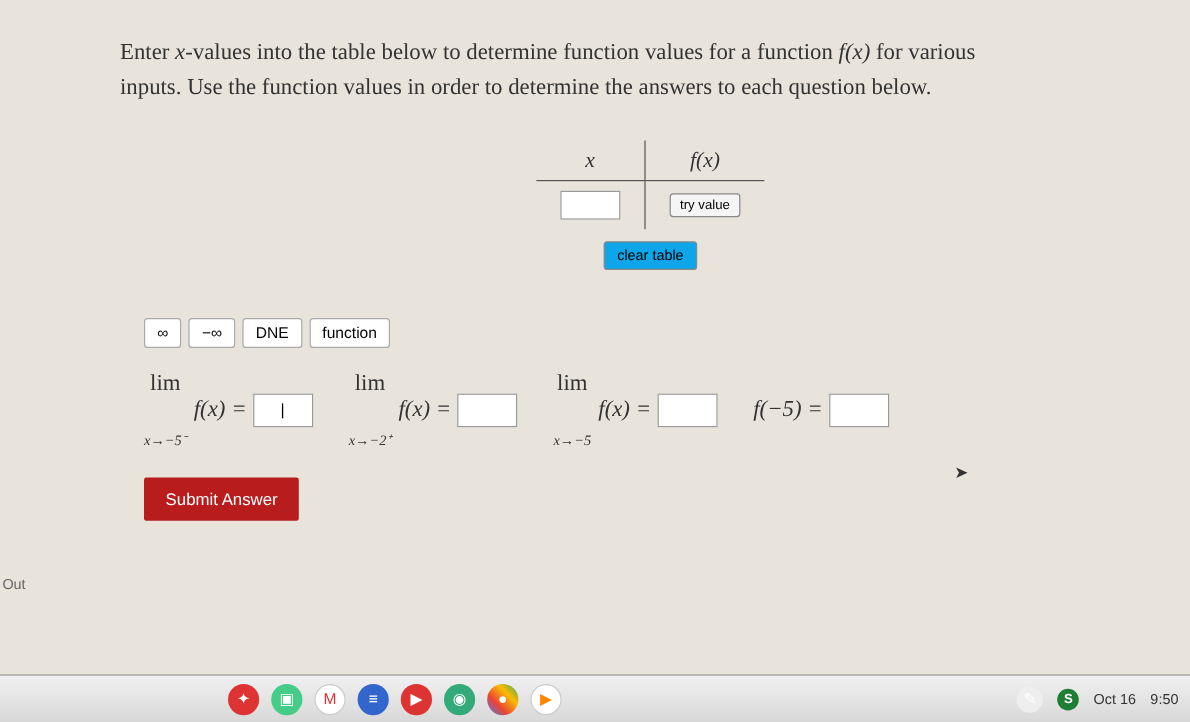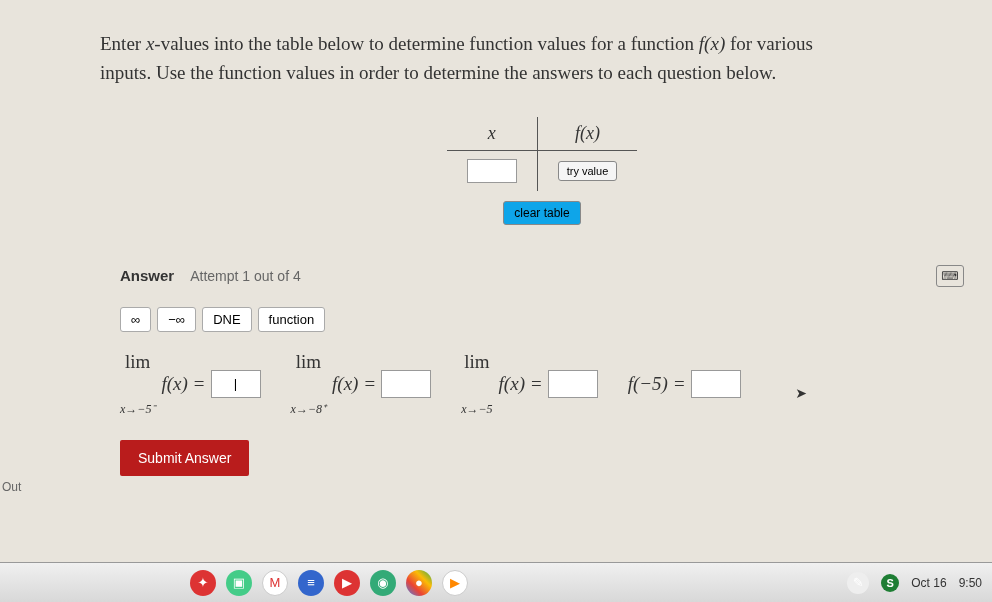--- a/index.html
+++ b/index.html
@@ -235,27 +235,20 @@
       <tr>
         <td><input class="xinput" style=""></td>
         <td><button class="small-btn">try value</button></td>
       </tr>
     </tbody>
       </table>
     <button class="clear-btn">clear table</button>
   </div>
 
   <div class="answer-section">
-    <div class="answer-header">
-      <div>
-        <span class="answer-title">Answer</span>
-        <span class="attempts">Attempt 1 out of 4</span>
-      </div>
-      <div class="keyboard-icon">⌨</div>
-    </div>
 
     <div class="helpers">
       <button class="helper-btn">∞</button>
       <button class="helper-btn">−∞</button>
       <button class="helper-btn">DNE</button>
       <button class="helper-btn">function</button>
     </div>
 
     <div class="equations">
       <div class="limit-block">
@@ -264,21 +257,21 @@
           <span class="limit-bottom">x→−5⁻</span>
         </span>
         <span class="fn">f(x)</span>
         <span>=</span>
         <input class="answer-input" value="|" style="">
       </div>
 
       <div class="limit-block">
         <span class="limit-notation">
           <span class="limit-top">lim</span>
-          <span class="limit-bottom">x→−8⁺</span>
+          <span class="limit-bottom">x→−2⁺</span>
         </span>
         <span class="fn">f(x)</span>
         <span>=</span>
         <input class="answer-input" style="">
       </div>
 
       <div class="limit-block">
         <span class="limit-notation">
           <span class="limit-top">lim</span>
           <span class="limit-bottom">x→−5</span>

